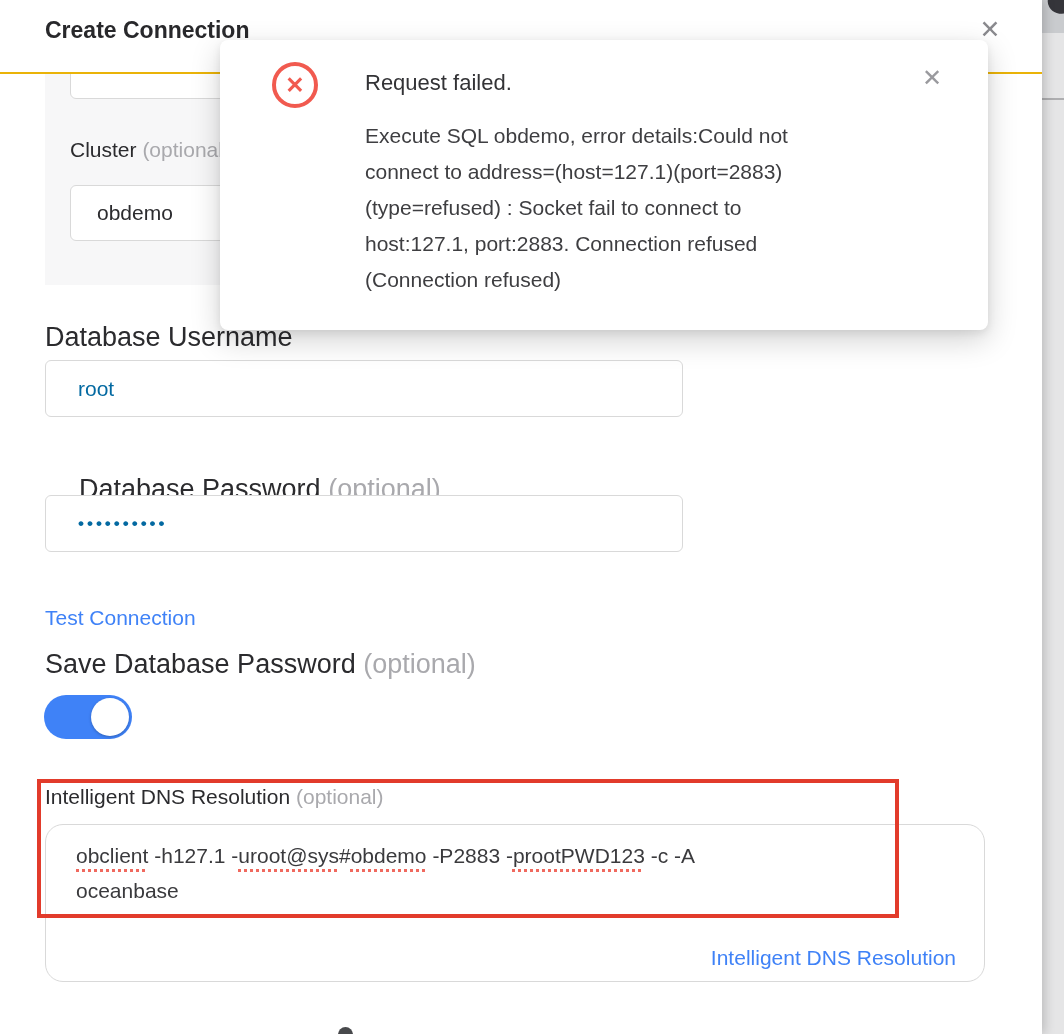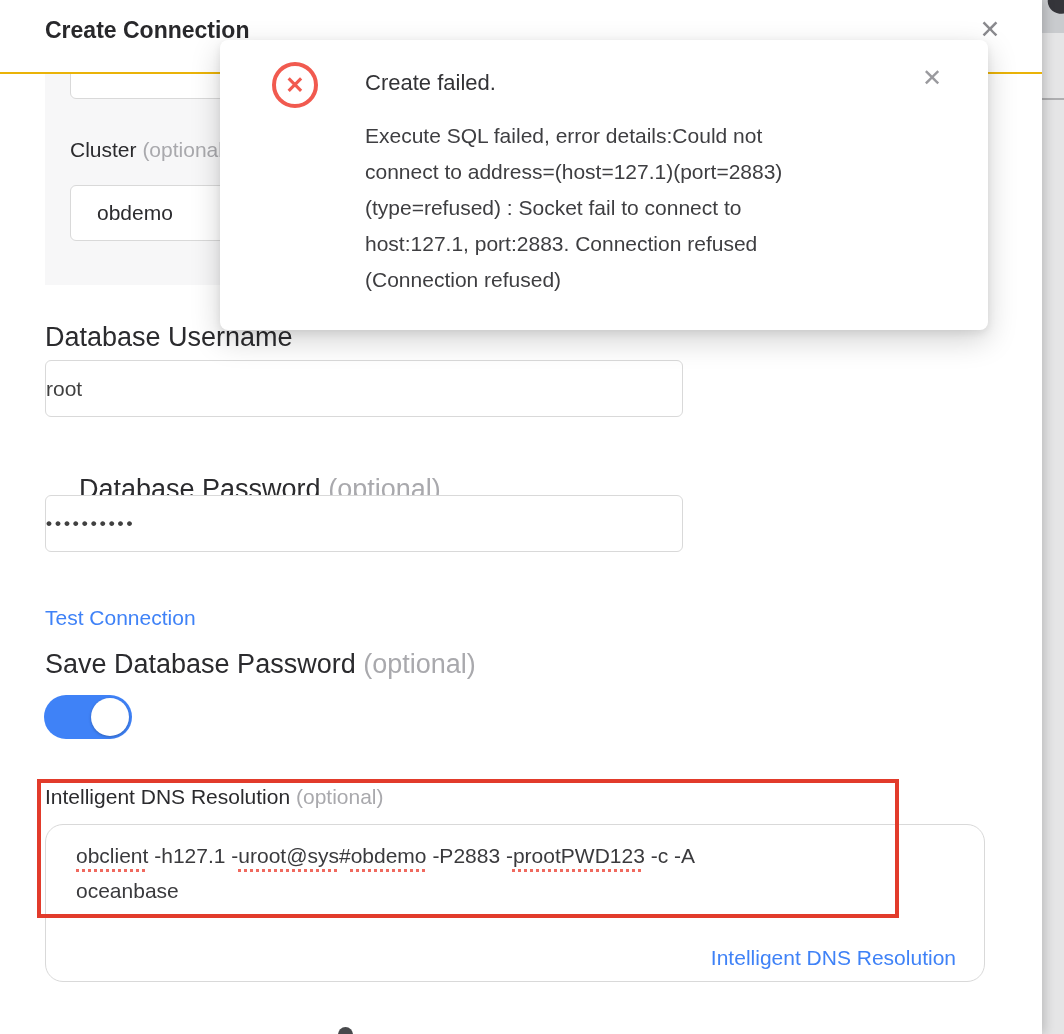--- a/index.html
+++ b/index.html
@@ -28,21 +28,21 @@
   .cluster-label { position:absolute; left:25px; top:94px; font-size:21px; color:#2b2b2e; }
   .cluster-input { position:absolute; left:25px; top:141px; width:590px; height:56px; background:#fff; border:1px solid #d9d9d9; border-radius:6px; font-size:21px; color:#2b2b2e; padding-left:26px; line-height:54px; }
 
   .opt { color:#a9a9ad; }
 
   .fld-label { position:absolute; left:45px; font-size:27px; color:#2b2b2e; }
   .lbl-username { top:322px; }
   .lbl-password { top:474px;margin-left:34px; }
   .lbl-save     { top:649px; }
 
-  .text-input { position:absolute; left:45px; width:638px; height:57px; background:#fff; border:1px solid #d9d9d9; border-radius:6px; font-size:21px; color:#404040; line-height:55px; }
+  .text-input { position:absolute; left:45px; width:638px; height:57px; background:#fff; border:1px solid #d9d9d9; border-radius:6px; font-size:21px; color:#0369a1; padding-left:32px; line-height:55px; }
   .in-username { top:360px; }
   .in-password { top:495px; font-size:17px; letter-spacing:3px; font-weight:700; }
 
   .link { color:#3f82f7; font-size:21px; cursor:pointer;margin-top:24px; }
   .test-link { position:absolute; left:45px; top:582px; }
 
   .toggle { position:absolute; left:44px; top:695px; width:88px; height:44px; border-radius:22px; background:#bfbfbf; cursor:pointer; }
   .toggle.on { background:#3f82f7; }
   .toggle .knob { position:absolute; top:3px; left:3px; width:38px; height:38px; border-radius:50%; background:#fff; box-shadow:0 1px 3px rgba(0,0,0,.25); }
   .toggle.on .knob { left:auto; right:3px; }
@@ -109,24 +109,24 @@
     </div>
 
     <div class="dlg-header">
       <div class="dlg-title">Create Connection</div>
       <div class="dlg-close">✕</div>
     </div>
   </div>
 
   <div class="toast">
     <div class="toast-icon">✕</div>
-    <div class="toast-title">Create failed.</div>
+    <div class="toast-title">Request failed.</div>
     <div class="toast-close">✕</div>
     <div class="toast-msg">
-        <div>Execute SQL failed, error details:Could not</div>
+        <div>Execute SQL obdemo, error details:Could not</div>
         <div>connect to address=(host=127.1)(port=2883)</div>
         <div>(type=refused) : Socket fail to connect to</div>
         <div>host:127.1, port:2883. Connection refused</div>
         <div>(Connection refused)</div>
       </div>
   </div>
 
 </div>
 
 </body></html>

